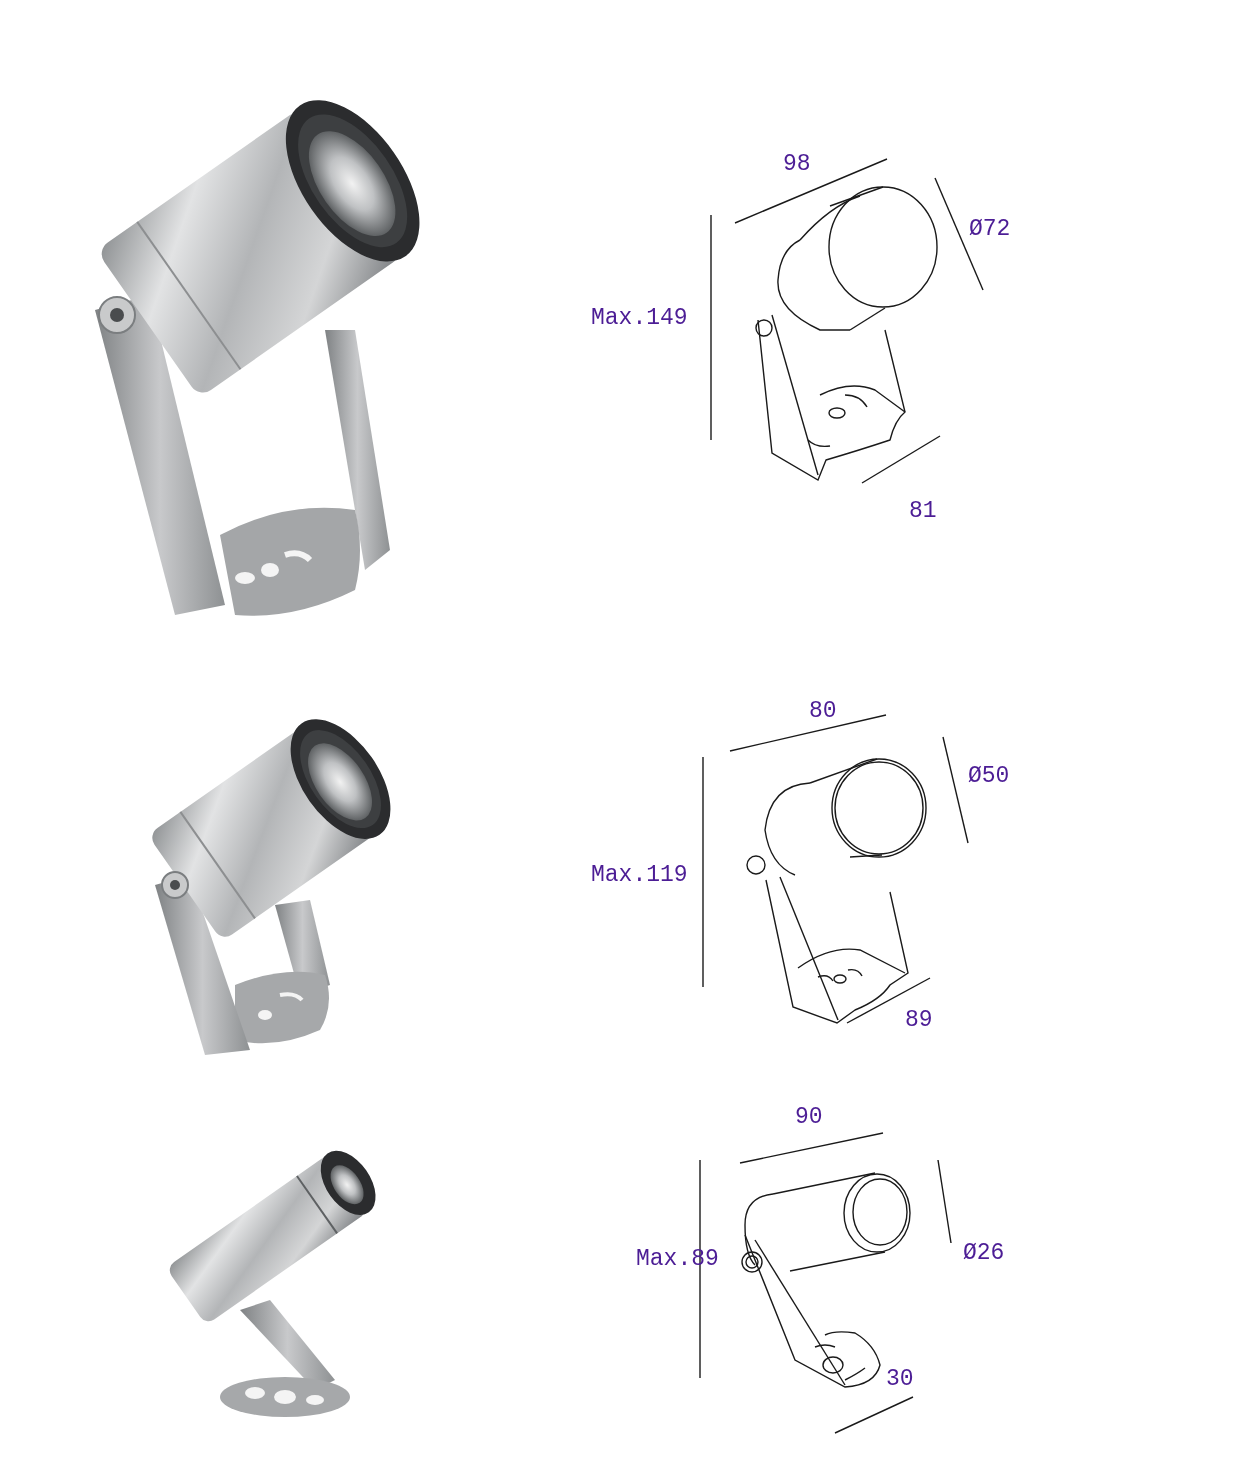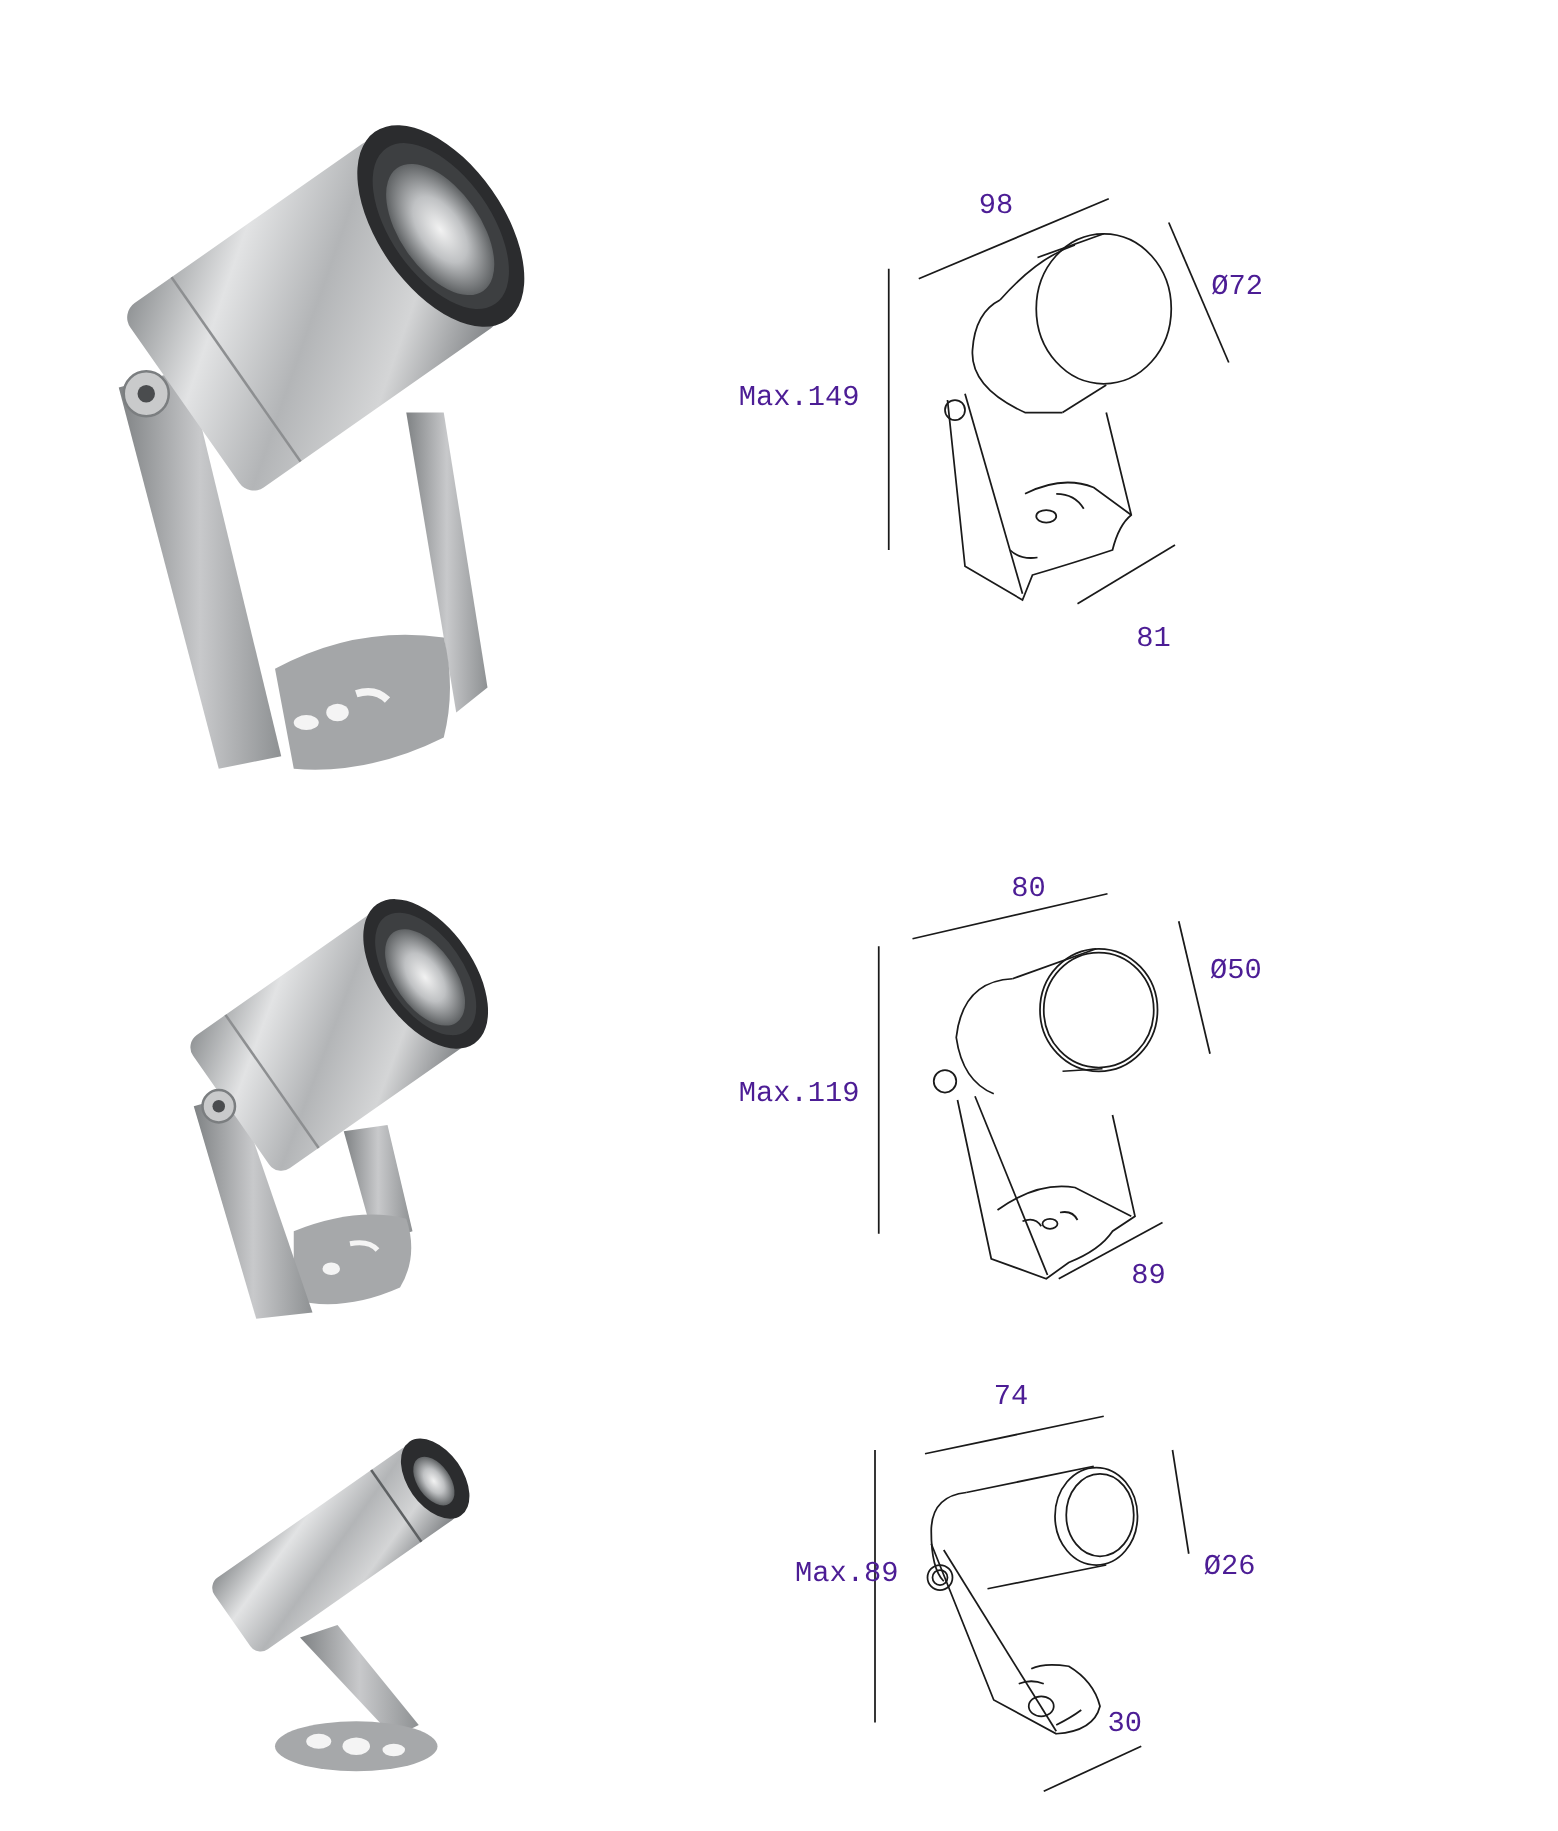--- a/index.html
+++ b/index.html
@@ -161,16 +161,16 @@
     <path d="M78,69 Q50,72 50,100 Q50,130 60,140"></path>
     <path d="M50,110 L100,235 L150,262 Q180,260 185,240 Q180,220 160,208 Q140,205 130,210"></path>
     <path d="M60,115 L150,260"></path>
     <ellipse cx="138" cy="240" rx="10" ry="8"></ellipse>
     <path d="M120,222 q10,-4 20,0"></path>
     <path d="M150,255 q12,-6 20,-12"></path>
     <circle cx="57" cy="137" r="10"></circle>
     <circle cx="57" cy="137" r="6"></circle>
   </svg>
 </div>
-<span class="dim-label" style="left:795px;top:1106px;">74</span>
+<span class="dim-label" style="left:795px;top:1106px;">90</span>
 <span class="dim-label" style="left:963px;top:1242px;">Ø26</span>
 <span class="dim-label" style="left:593px;top:1248px;margin-left:43px;">Max.89</span>
 <span class="dim-label" style="left:886px;top:1368px;">30</span>
 
 </body></html>

